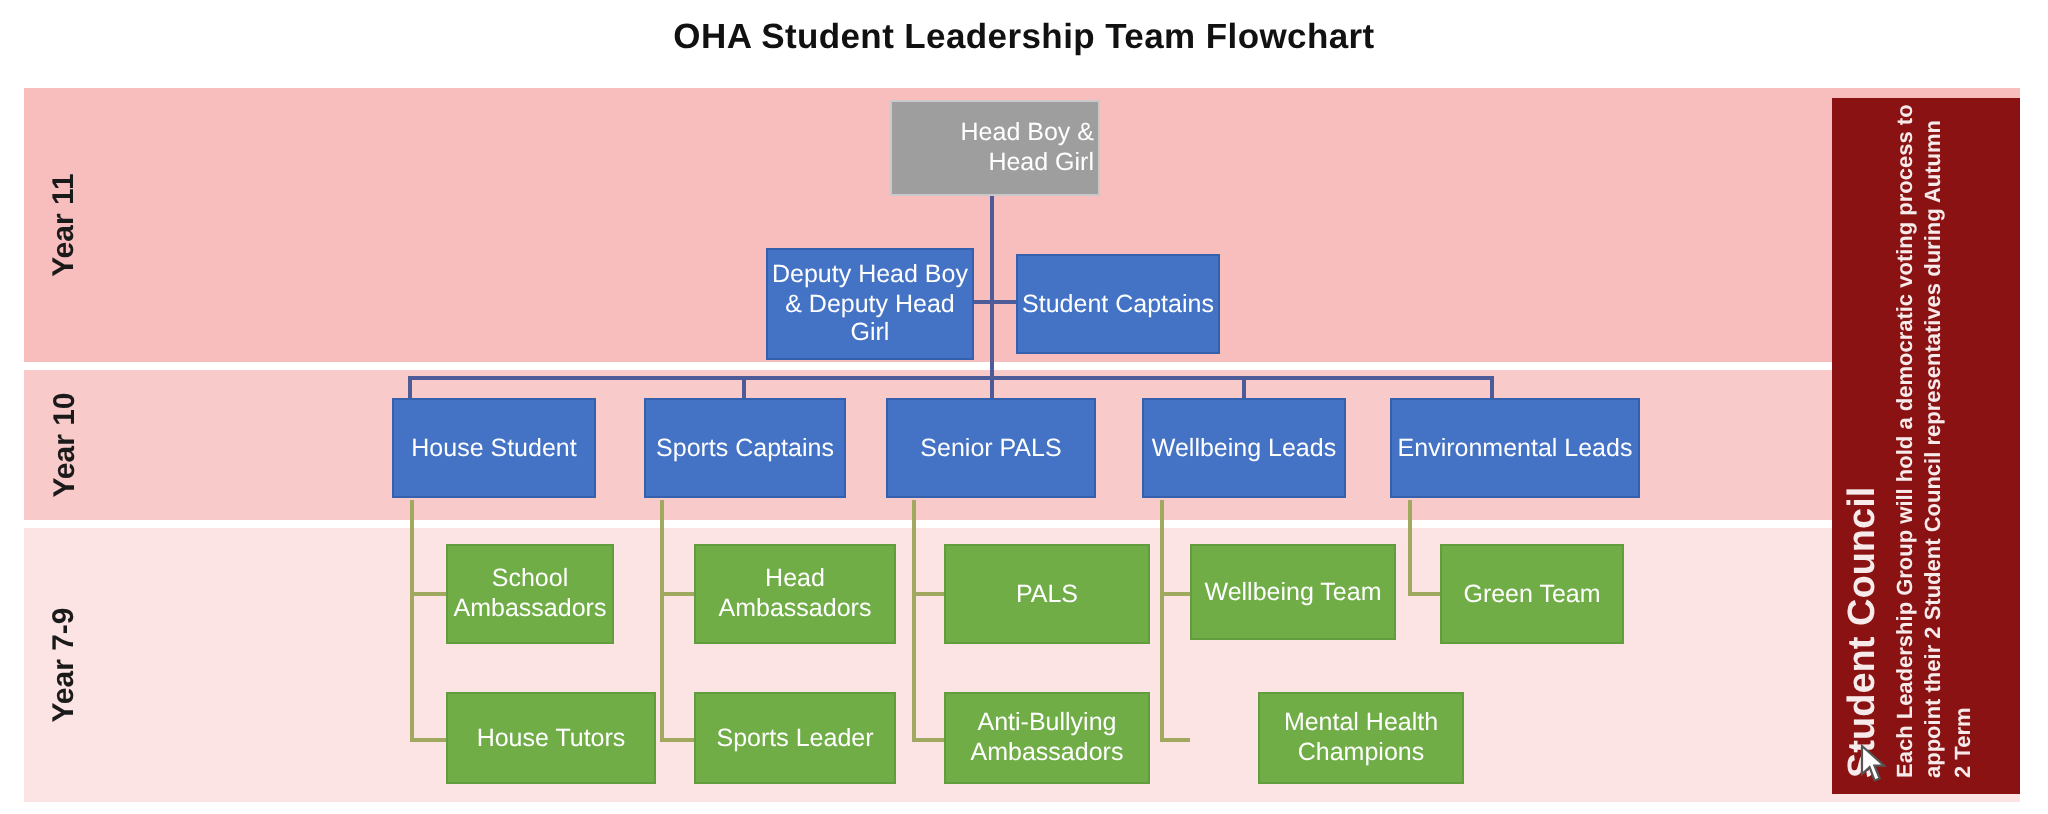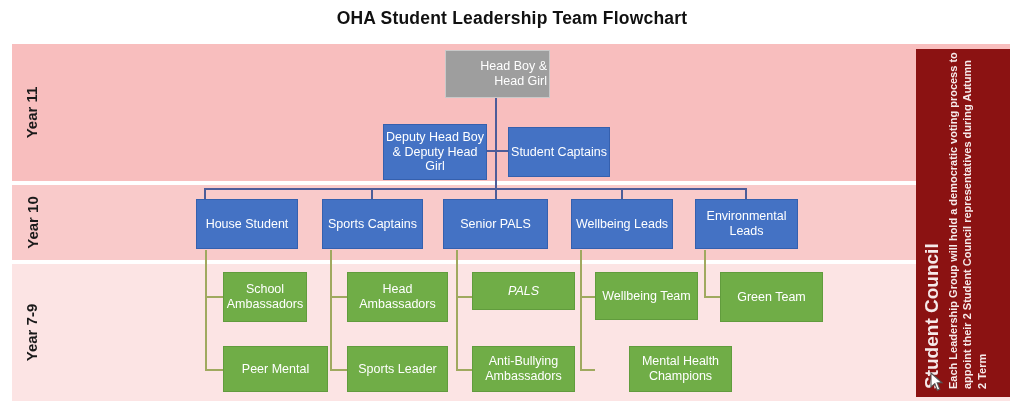--- a/index.html
+++ b/index.html
@@ -90,29 +90,29 @@
 <div class="abs conn olive" style="left:704px;top:296px;width:16px;height:2px;"></div>
 
 <div class="abs node gray" style="left:445px;top:50px;width:105px;height:48px;">Head Boy &amp; Head Girl</div>
 <div class="abs node blue" style="left:383px;top:124px;width:104px;height:56px;">Deputy Head Boy &amp; Deputy Head Girl</div>
 <div class="abs node blue" style="left:508px;top:127px;width:102px;height:50px;">Student Captains</div>
 
 <div class="abs node blue" style="left:196px;top:199px;width:102px;height:50px;">House Student</div>
 <div class="abs node blue" style="left:322px;top:199px;width:101px;height:50px;">Sports Captains</div>
 <div class="abs node blue" style="left:443px;top:199px;width:105px;height:50px;">Senior PALS</div>
 <div class="abs node blue" style="left:571px;top:199px;width:102px;height:50px;">Wellbeing Leads</div>
-<div class="abs node blue" style="left:695px;top:199px;width:103px;height:50px;">Environmental Leads</div>
+<div class="abs node blue" style="left:695px;top:199px;width:125px;height:50px;">Environmental Leads</div>
 
 <div class="abs node green" style="left:223px;top:272px;width:84px;height:50px;">School Ambassadors</div>
 <div class="abs node green" style="left:347px;top:272px;width:101px;height:50px;">Head Ambassadors</div>
-<div class="abs node green" style="left:472px;top:272px;width:103px;height:38px;font-style:italic;">PALS</div>
+<div class="abs node green" style="left:472px;top:272px;width:103px;height:50px;">PALS</div>
 <div class="abs node green" style="left:595px;top:272px;width:103px;height:48px;">Wellbeing Team</div>
-<div class="abs node green" style="left:720px;top:272px;width:103px;height:50px;text-align:right;">Green Team</div>
+<div class="abs node green" style="left:720px;top:272px;width:92px;height:50px;text-align:right;">Green Team</div>
 
-<div class="abs node green" style="left:223px;top:346px;width:105px;height:46px;">Peer Mental</div>
+<div class="abs node green" style="left:223px;top:346px;width:105px;height:46px;">House Tutors</div>
 <div class="abs node green" style="left:347px;top:346px;width:101px;height:46px;">Sports Leader</div>
 <div class="abs node green" style="left:472px;top:346px;width:103px;height:46px;">Anti-Bullying Ambassadors</div>
 <div class="abs node green" style="left:629px;top:346px;width:103px;height:46px;">Mental Health Champions</div>
 
 <div class="abs sidebar">
   <div class="sidebar-inner">
     <div class="sidebar-title">Student Council</div>
     <div class="sidebar-body">Each Leadership Group will hold a democratic voting process to appoint their 2 Student Council representatives during Autumn 2 Term</div>
   </div>
 </div>

